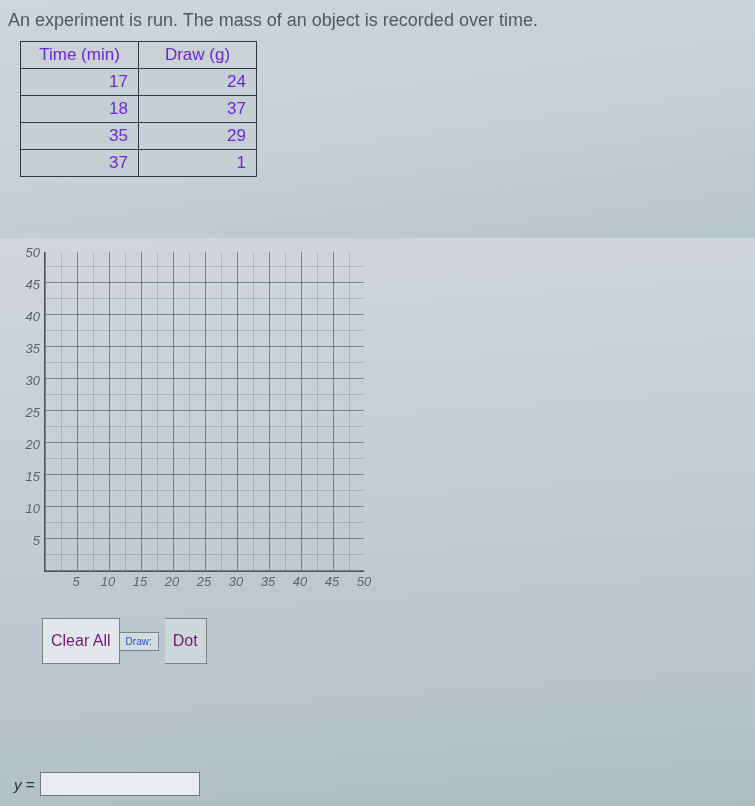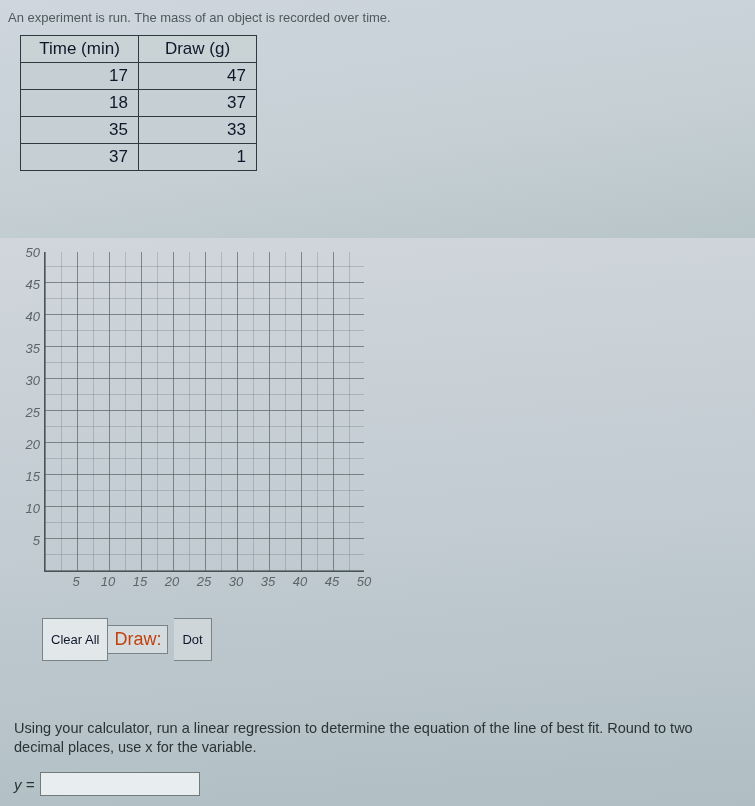--- a/index.html
+++ b/index.html
@@ -9,36 +9,36 @@
     height: 806px;
     overflow: hidden;
     color: #3a4348;
   }
   .section-top {
     background: linear-gradient(172deg, #cfd6de 0%, #c5cfd4 60%, #b8c5c8 100%);
     padding: 10px 8px 18px 8px;
     height: 238px;
   }
   .intro {
-    font-size: 13px;
+    font-size: 18px;
     color: #4e5a5e;
     margin-bottom: 10px;
   }
   table.data {
     border-collapse: collapse;
     margin-left: 12px;
     background: #c6cfd3;
   }
   table.data th, table.data td {
     border: 1px solid #2f3a3e;
     padding: 3px 10px;
     font-size: 17px;
     text-align: right;
     min-width: 118px;
-    color: #0f172a;
+    color: #6d28d9;
   }
   table.data th {
     text-align: center;
     font-weight: normal;
     background: #c9d2d5;
   }
   .section-bottom {
     background: linear-gradient(176deg, #d0d6dc 0%, #c2ccd2 50%, #b0bec4 100%);
     padding: 20px 12px 12px 12px;
     height: 568px;
@@ -99,34 +99,34 @@
     transform: translateX(-50%);
   }
   .toolbar {
     margin-top: 6px;
     margin-left: 30px;
     display: flex;
     align-items: center;
     gap: 0;
   }
   .btn {
-    font-size: 13px;
+    font-size: 16px;
     padding: 13px 8px;
     border: 1px solid #7a8488;
     background: #e2e7ea;
-    color: #0f172a;
+    color: #701a75;
     cursor: pointer;
   }
   .draw-label {
-    font-size: 18px;
+    font-size: 10px;
     padding: 3px 6px;
     border: 1px solid #7a8488;
     border-left: none;
     background: #d5dcdf;
-    color: #c2410c;
+    color: #1d4ed8;
   }
   .btn.dot {
     border-left: none;
     background: #cfd6da;
     margin-left: 6px;
   }
   .regression-text {
     position: absolute;
     bottom: 48px;
     left: 14px;
@@ -165,29 +165,29 @@
   <table class="data">
     <thead>
       <tr>
         <th>Time (min)</th>
         <th>Draw (g)</th>
       </tr>
     </thead>
     <tbody>
       <tr>
         <td>17</td>
-        <td>47</td>
+        <td>24</td>
       </tr>
       <tr>
         <td>18</td>
         <td>37</td>
       </tr>
       <tr>
         <td>35</td>
-        <td>33</td>
+        <td>29</td>
       </tr>
       <tr>
         <td>37</td>
         <td>1</td>
       </tr>
     </tbody>
   </table>
 </div>
 
 <div class="section-bottom">
@@ -219,19 +219,18 @@
       <span style="left:100%">50</span>
     </div>
   </div>
 
   <div class="toolbar">
     <button class="btn">Clear All</button>
     <span class="draw-label">Draw:</span>
     <button class="btn dot">Dot</button>
   </div>
 
-  <div class="regression-text">Using your calculator, run a linear regression to determine the equation of the line of best fit. Round to two decimal places, use x for the variable.</div>
 
   <div class="answer-row">
     <span class="ylabel">y =</span>
     <input type="text" value="" style="">
   </div>
 </div>
 
 </body></html>

